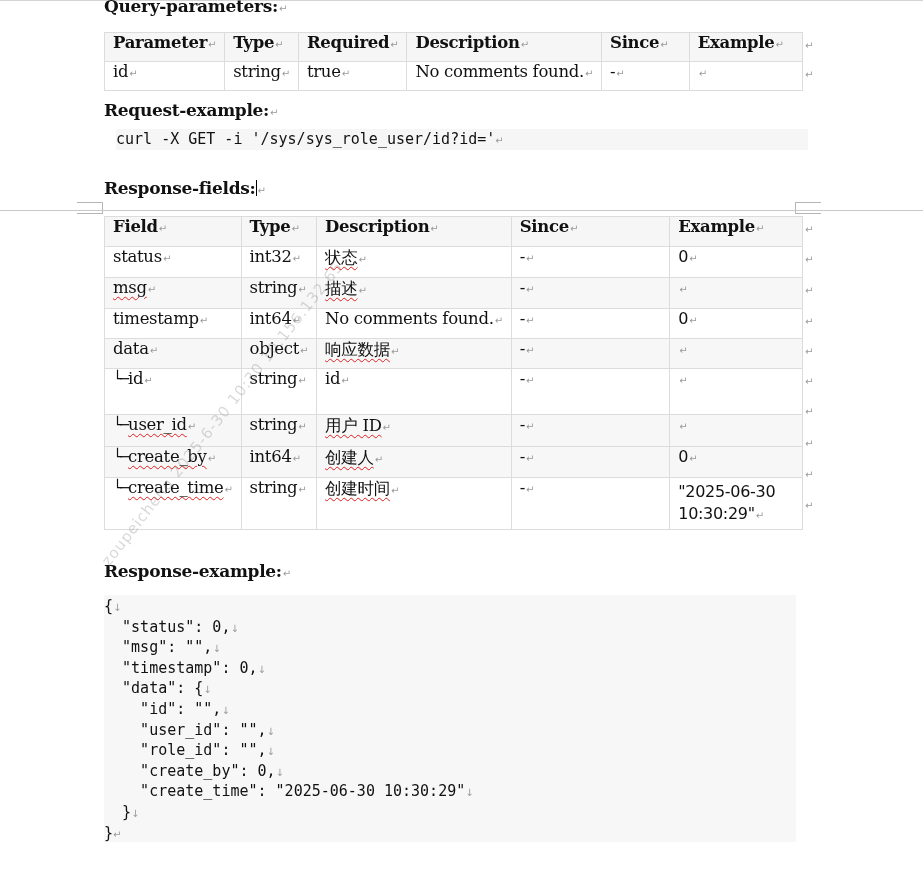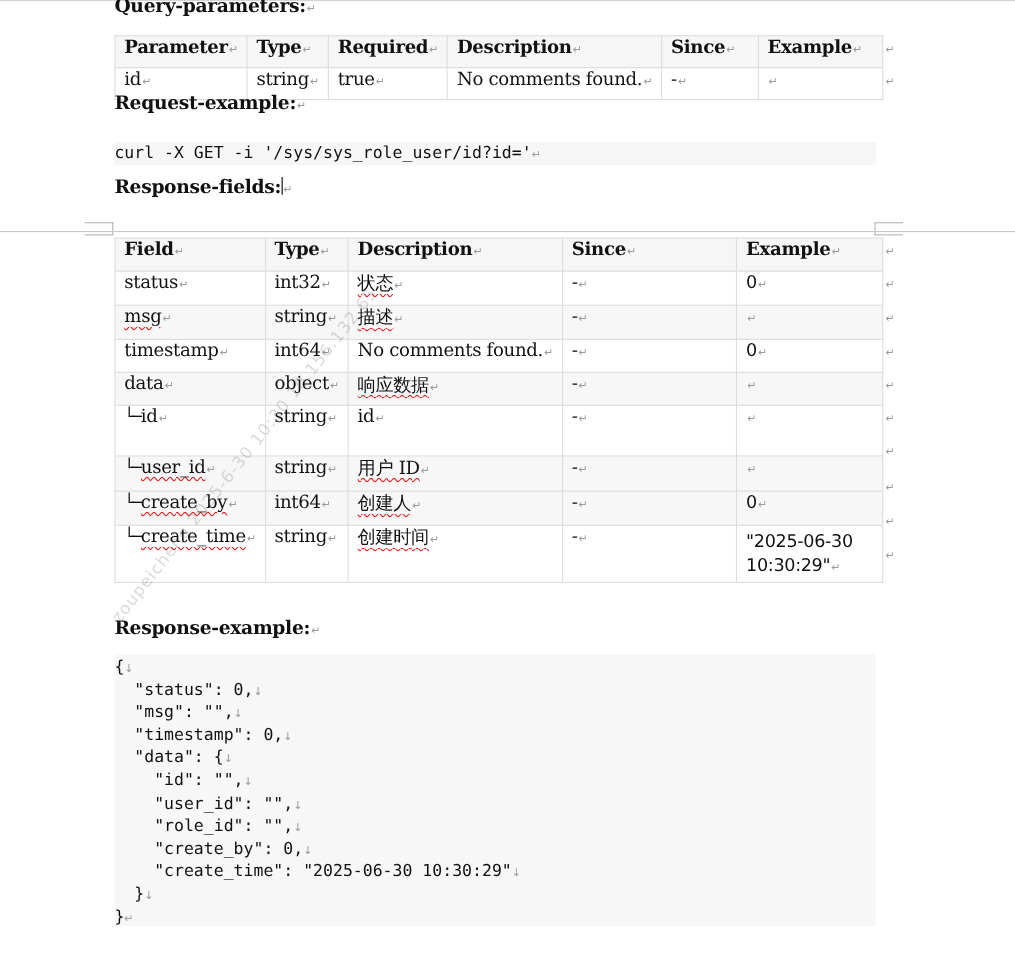--- a/index.html
+++ b/index.html
@@ -18,21 +18,21 @@
   .pm-end { position: absolute; left: 805px; color: #9a9a9a; font-size: 10px; font-family: "DejaVu Sans", sans-serif; }
 
   table.doc { position: absolute; left: 104px; border-collapse: collapse; font-size: 16.5px; font-family: "DejaVu Serif", serif; letter-spacing: -0.3px; }
   table.doc td, table.doc th { border: 1px solid #dcdcdc; padding: 0 8px; text-align: left; vertical-align: top; white-space: nowrap; }
   table.doc th { background: #f6f6f6; font-weight: bold; }
   table.doc tr.shade td { background: #f7f7f7; }
   table.doc .num { font-family: "DejaVu Sans", sans-serif; font-size: 16px; }
   .tree { font-family: "DejaVu Sans Mono", monospace; font-size: 15px; letter-spacing: -2px; margin-right: 1px; }
   .squiggle { text-decoration: underline wavy #e02020; text-decoration-thickness: 1px; text-underline-offset: 3px; }
 
-  .code-line { position: absolute; left: 104px; width: 692px; background: #f6f6f6; font-family: "DejaVu Sans Mono", monospace; font-size: 15px; padding-left: 0; box-sizing: border-box; }
+  .code-line { position: absolute; left: 116px; width: 692px; background: #f6f6f6; font-family: "DejaVu Sans Mono", monospace; font-size: 15px; padding-left: 0; box-sizing: border-box; }
   .code-block { position: absolute; left: 104px; top: 595px; width: 692px; height: 247px; background: #f7f7f7; font-family: "DejaVu Sans Mono", monospace; font-size: 15px; line-height: 20.6px; box-sizing: border-box; padding-top: 1px; }
   .code-block .ln { white-space: pre; height: 20.6px; }
   .arr { color: #9a9a9a; font-size: 10px; font-family: "DejaVu Sans", sans-serif; }
 
   .watermark { position: absolute; left: 80px; top: 360px; transform: rotate(-52deg); transform-origin: left center; color: rgba(120,120,120,0.28); font-family: "DejaVu Sans", sans-serif; font-size: 15px; white-space: nowrap; pointer-events: none; letter-spacing: 1px; }
 </style>
 </head>
 <body>
 
 <div class="page-edge-top"></div>
@@ -63,24 +63,24 @@
     <td><span>true</span><span class="pm">↵</span></td>
     <td><span>No comments found.</span><span class="pm">↵</span></td>
     <td><span>-</span><span class="pm">↵</span></td>
     <td><span></span><span class="pm">↵</span></td>
   </tr>
 </tbody>
   </table>
 <span class="pm-end" style="top:40px;">↵</span>
 <span class="pm-end" style="top:69px;">↵</span>
 
-<div class="heading" style="top:84px;"><span>Request-example:</span><span class="pm">↵</span></div>
+<div class="heading" style="top:100px;"><span>Request-example:</span><span class="pm">↵</span></div>
 <div class="code-line" style="top:129px;height:21px;line-height:21px;"><span>curl -X GET -i '/sys/sys_role_user/id?id='</span><span class="arr">↵</span></div>
 
-<div class="heading" style="top:160px;"><span>Response-fields:</span><span style="display:inline-block;width:1px;height:16px;background:#000;vertical-align:-2px;"></span><span class="pm">↵</span></div>
+<div class="heading" style="top:178px;"><span>Response-fields:</span><span style="display:inline-block;width:1px;height:16px;background:#000;vertical-align:-2px;"></span><span class="pm">↵</span></div>
 
 <div class="crop-mark left"></div>
 <div class="crop-mark right"></div>
 <div class="page-break"></div>
 
 <table class="doc" style="top:216px;width:699px;">
   <colgroup>
       <col style="width:136px">
       <col style="width:68px">
       <col style="width:186px">

